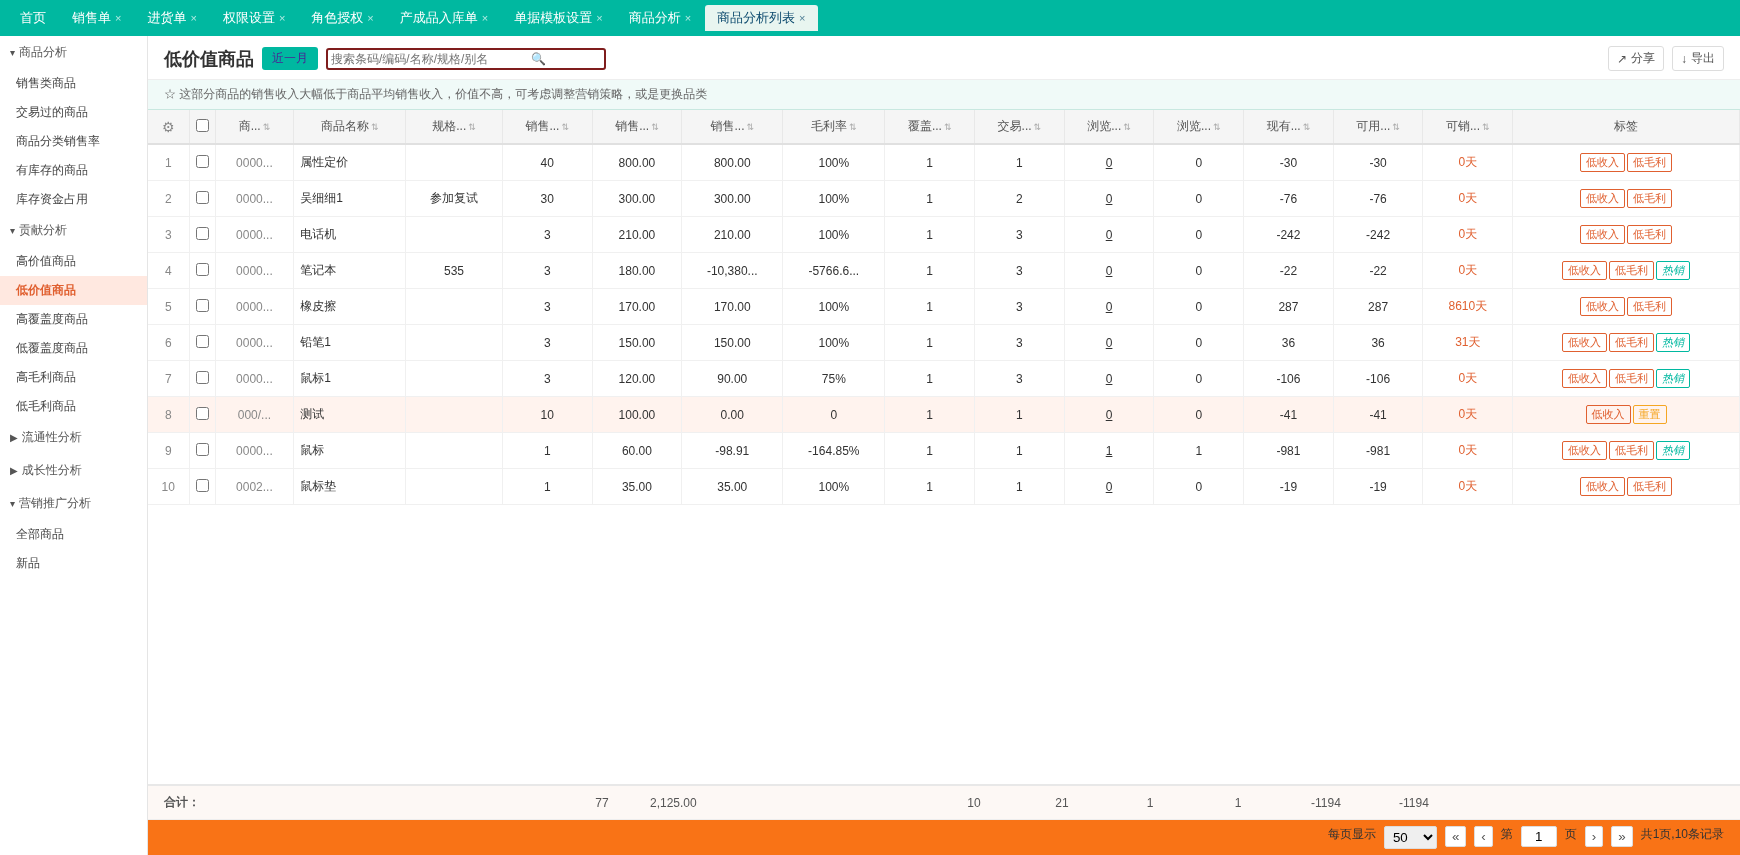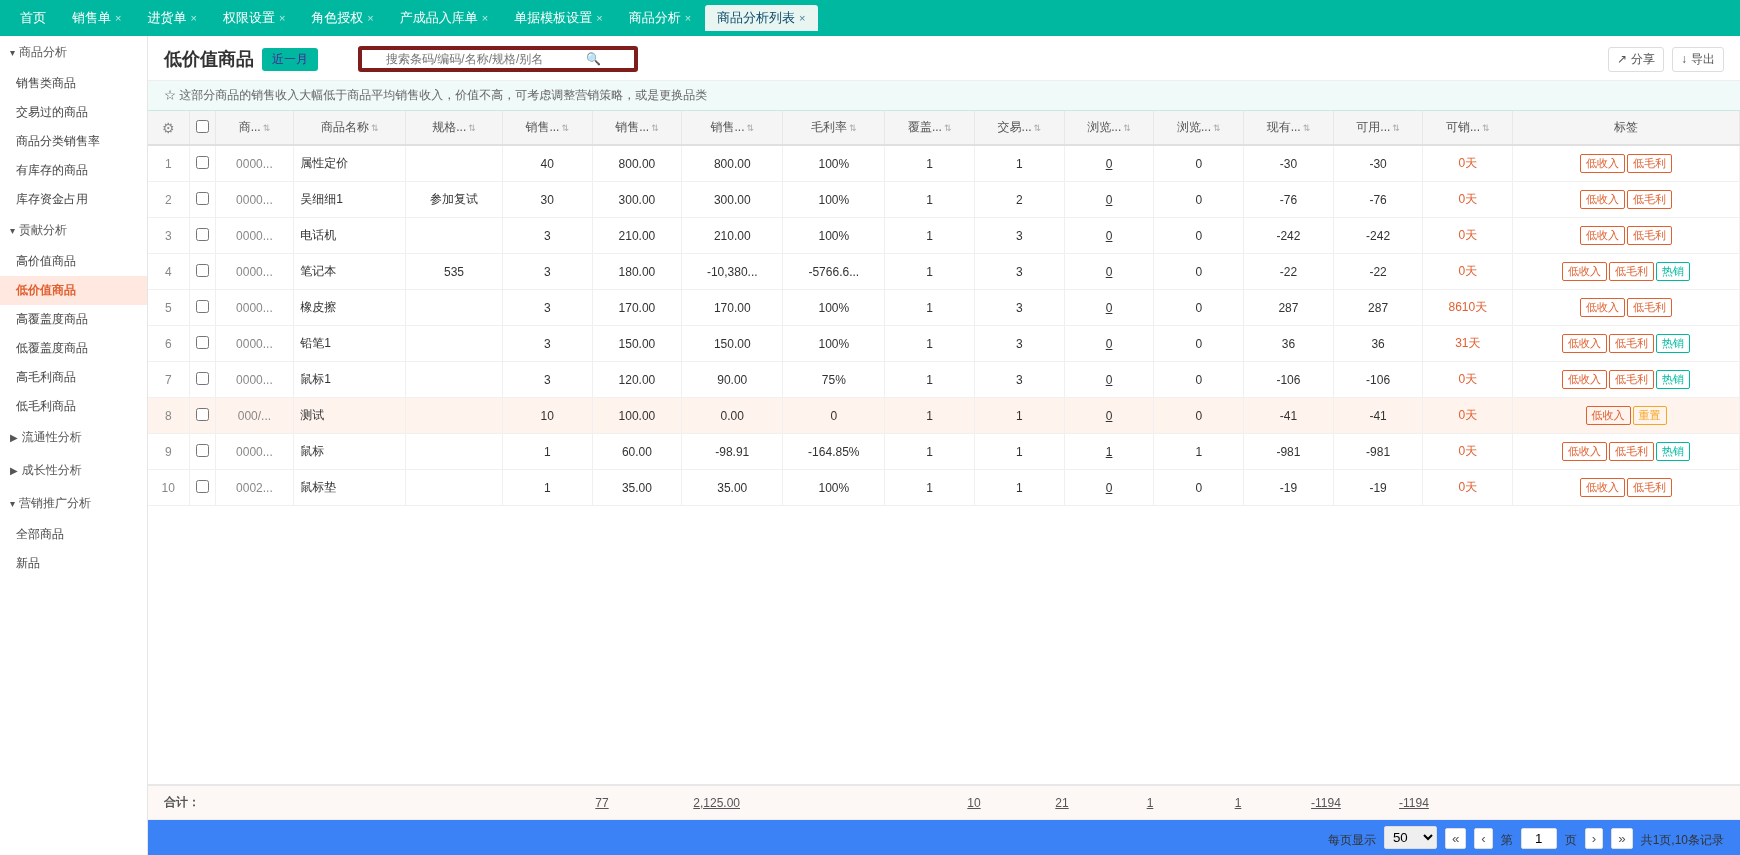--- a/index.html
+++ b/index.html
@@ -78,26 +78,25 @@
       color: #4c1d95;
       border: none;
       border-radius: 3px;
       padding: 3px 10px;
       cursor: pointer;
       font-size: 12px;
     }
     .search-box {
       display: flex;
       align-items: center;
-      border: 4px solid #7f1d1d;
+      border: 2px solid #7f1d1d;
       border-radius: 3px;
-      padding: 2px 24px;
+      padding: 2px 3px;
       flex: 1;
       max-width: 280px;
-      margin-left: 32px;
     }
     .search-box input {
       border: none;
       outline: none;
       font-size: 12px;
       width: 200px;
       color: #999;
     }
     .search-icon { color: #e06030; cursor: pointer; }
     .header-actions {
@@ -162,43 +161,43 @@
     }
     .tag {
       display: inline-block;
       padding: 1px 5px;
       border-radius: 2px;
       font-size: 11px;
       margin: 1px;
     }
     .tag-red { color: #e06030; border: 1px solid #e06030; }
     .tag-orange { color: #f5a623; border: 1px solid #f5a623; }
-    .tag-green { color: #00b8a0; border: 1px solid #00b8a0; }
+    .tag-green { color: #00b8a0; border: 1px solid #00b8a0; font-style: italic; }
     .link-underline { text-decoration: underline; cursor: pointer; color: #333; }
 
     
     .table-footer {
       display: flex;
       align-items: center;
       padding: 8px 16px;
       background: #fdf8f5;
       border-top: 2px solid #e8e8e8;
       font-size: 12px;
       color: #555;
     }
     .footer-total-label { font-weight: bold; min-width: 60px; }
 
     
     .pagination {
       display: flex;
-      align-items: flex-end;
+      align-items: flex-start;
       justify-content: flex-end;
       padding: 6px 16px;
       border-top: 1px solid #eee;
-      background: #3b82f6;
+      background: #f97316;
       font-size: 12px;
       gap: 8px;
     }
     .pagination-btn {
       border: 1px solid #ddd;
       background: #fff;
       padding: 2px 6px;
       cursor: pointer;
       border-radius: 2px;
       color: #555;
@@ -515,28 +514,28 @@
       <td>-19</td>
       <td style="color:#e06030;">0天</td>
       <td><span class="tag tag-red">低收入</span><span class="tag tag-red">低毛利</span></td>
     </tr>
           </tbody>
       </table>
     </div>
 
     <div class="table-footer">
       <span class="footer-total-label">合计：</span>
-      <div style="display:flex; align-items:center; gap:8px; flex:1;text-decoration:underline;">
+      <div style="display:flex; align-items:center; gap:8px; flex:1;">
         <div style="min-width:24px;"></div>
         <div style="min-width:24px;"></div>
         <div style="min-width:70px;"></div>
         <div style="min-width:120px;"></div>
         <div style="min-width:60px;"></div>
         <div style="min-width:80px; text-align:center;">77</div>
-        <div style="min-width:90px; text-align:right;">2,125.00</div>
+        <div style="min-width:90px; text-align:left;">2,125.00</div>
         <div style="min-width:90px; text-align:center;"></div>
         <div style="min-width:80px; text-align:center;"></div>
         <div style="min-width:80px; text-align:center;">10</div>
         <div style="min-width:80px; text-align:center;">21</div>
         <div style="min-width:80px; text-align:center;">1</div>
         <div style="min-width:80px; text-align:center;">1</div>
         <div style="min-width:80px; text-align:center;">-1194</div>
         <div style="min-width:80px; text-align:center;">-1194</div>
       </div>
     </div>

